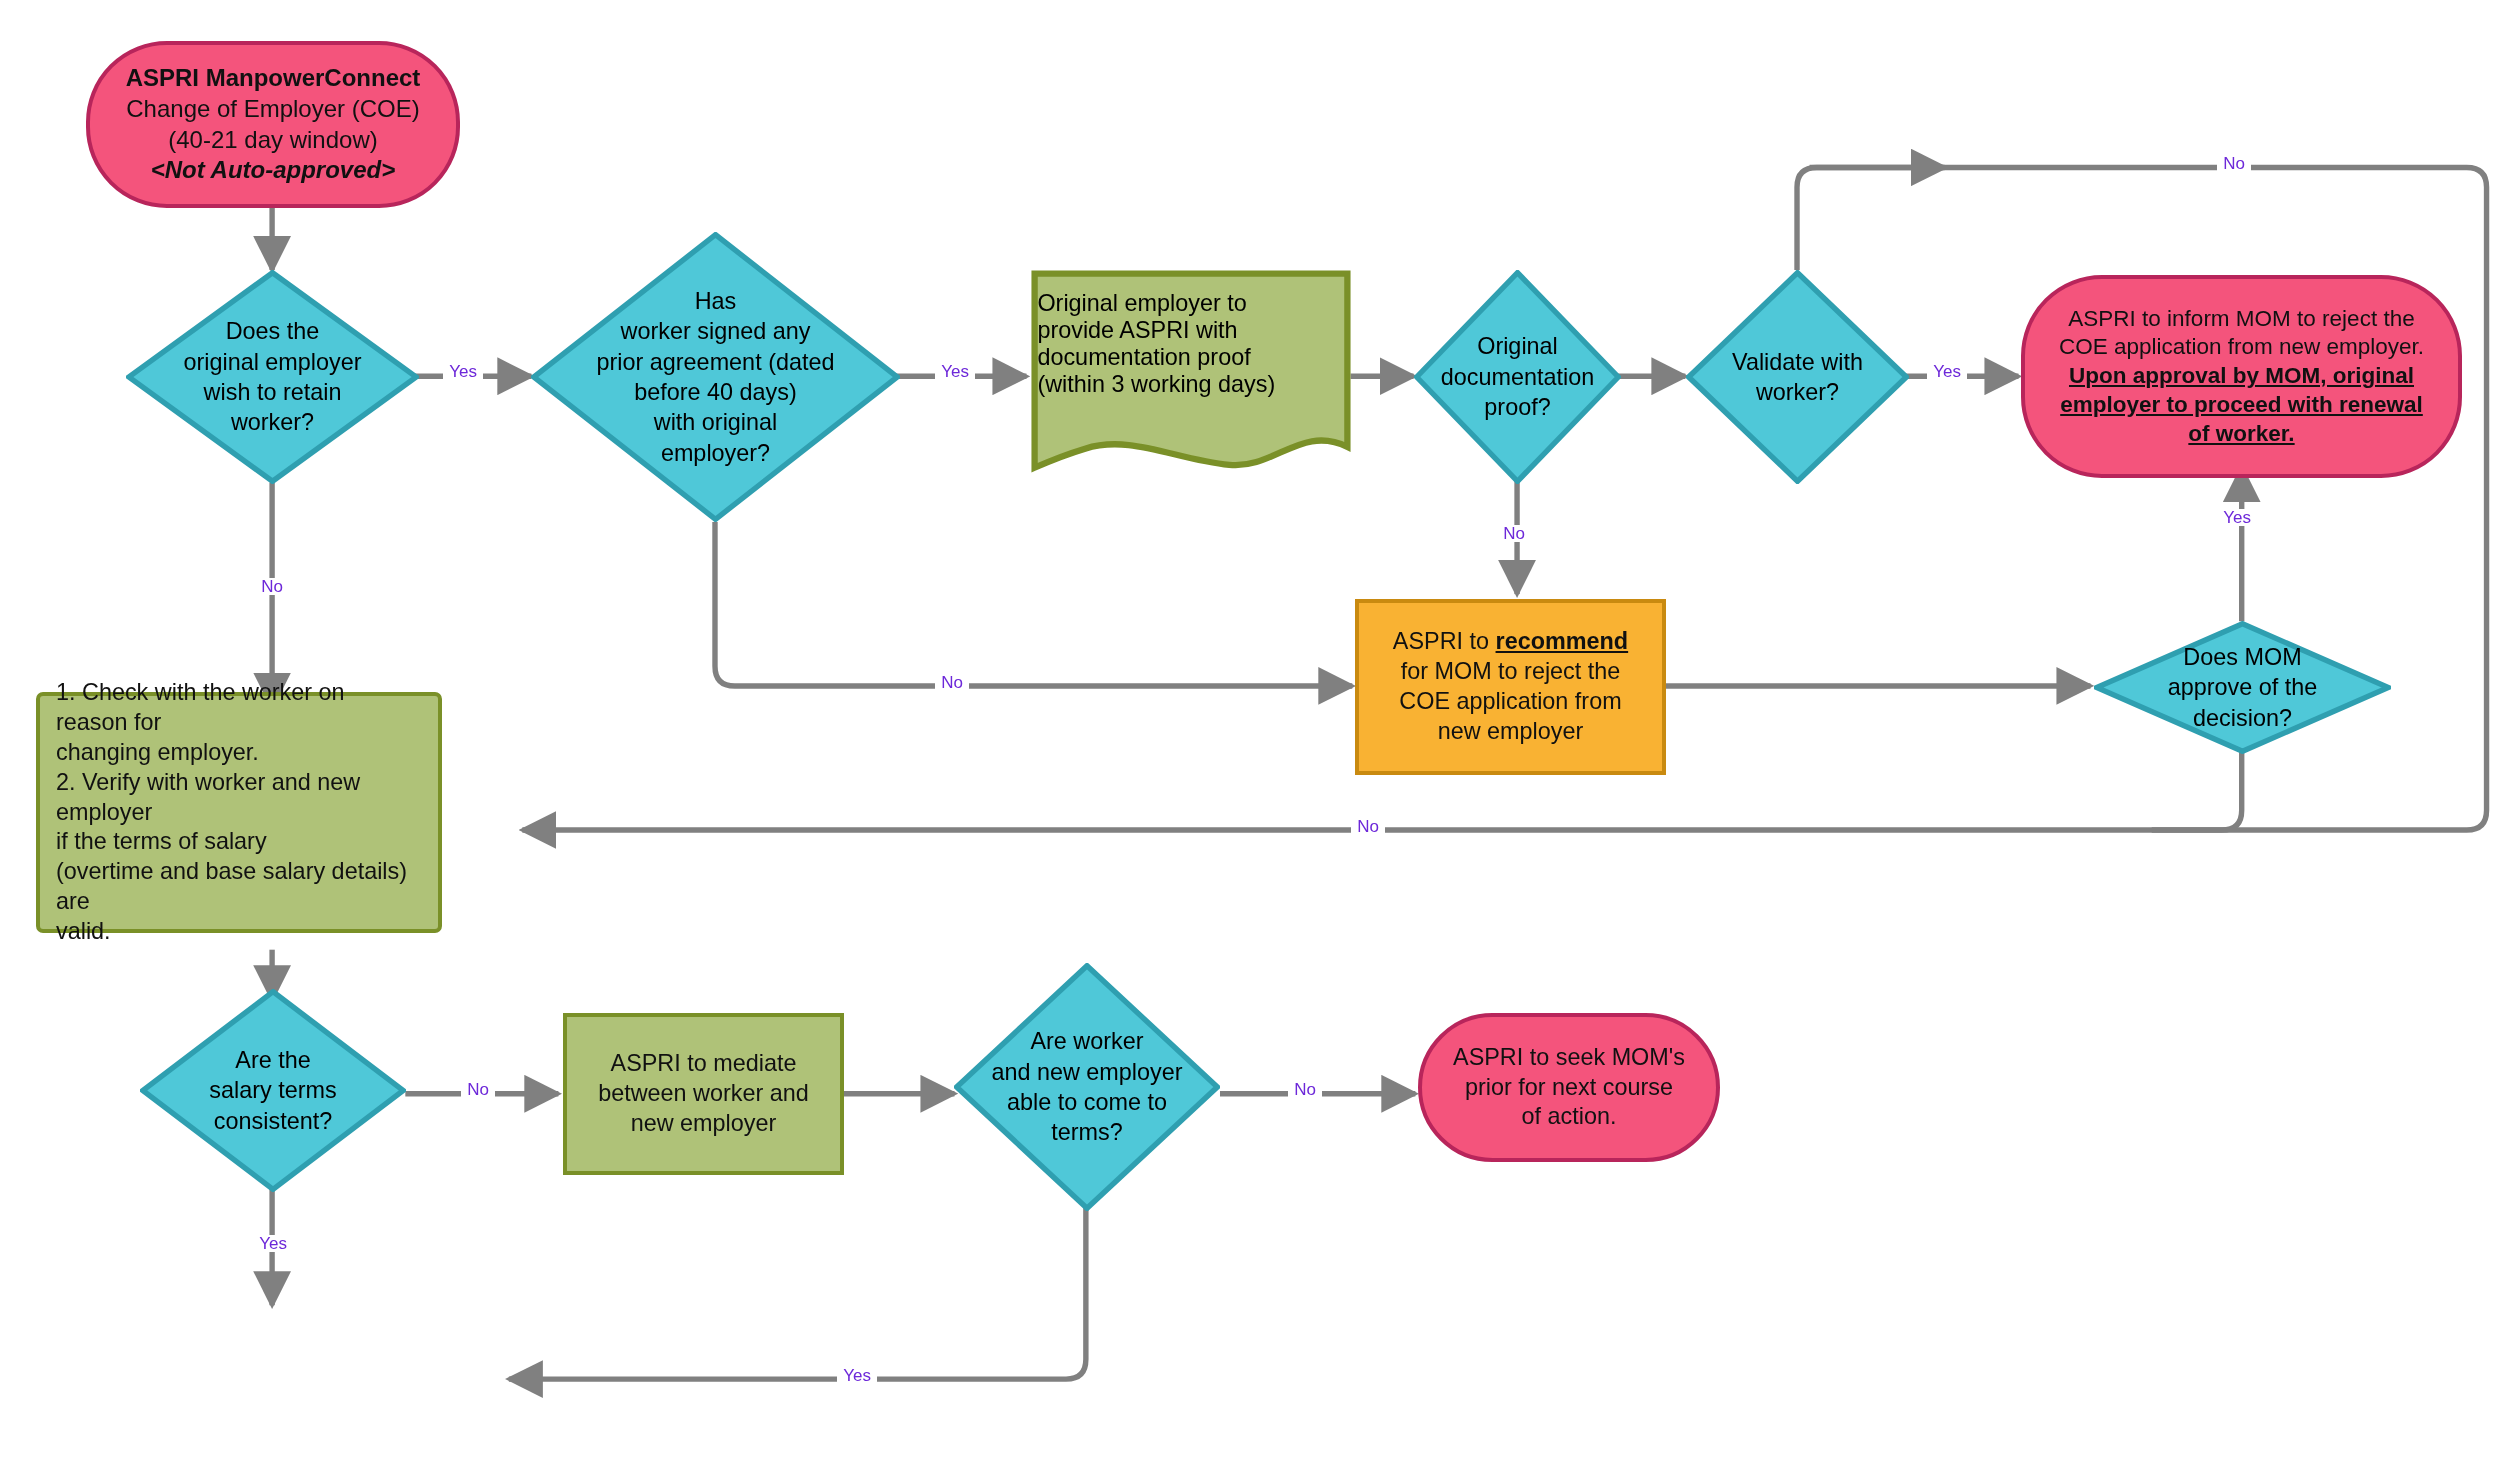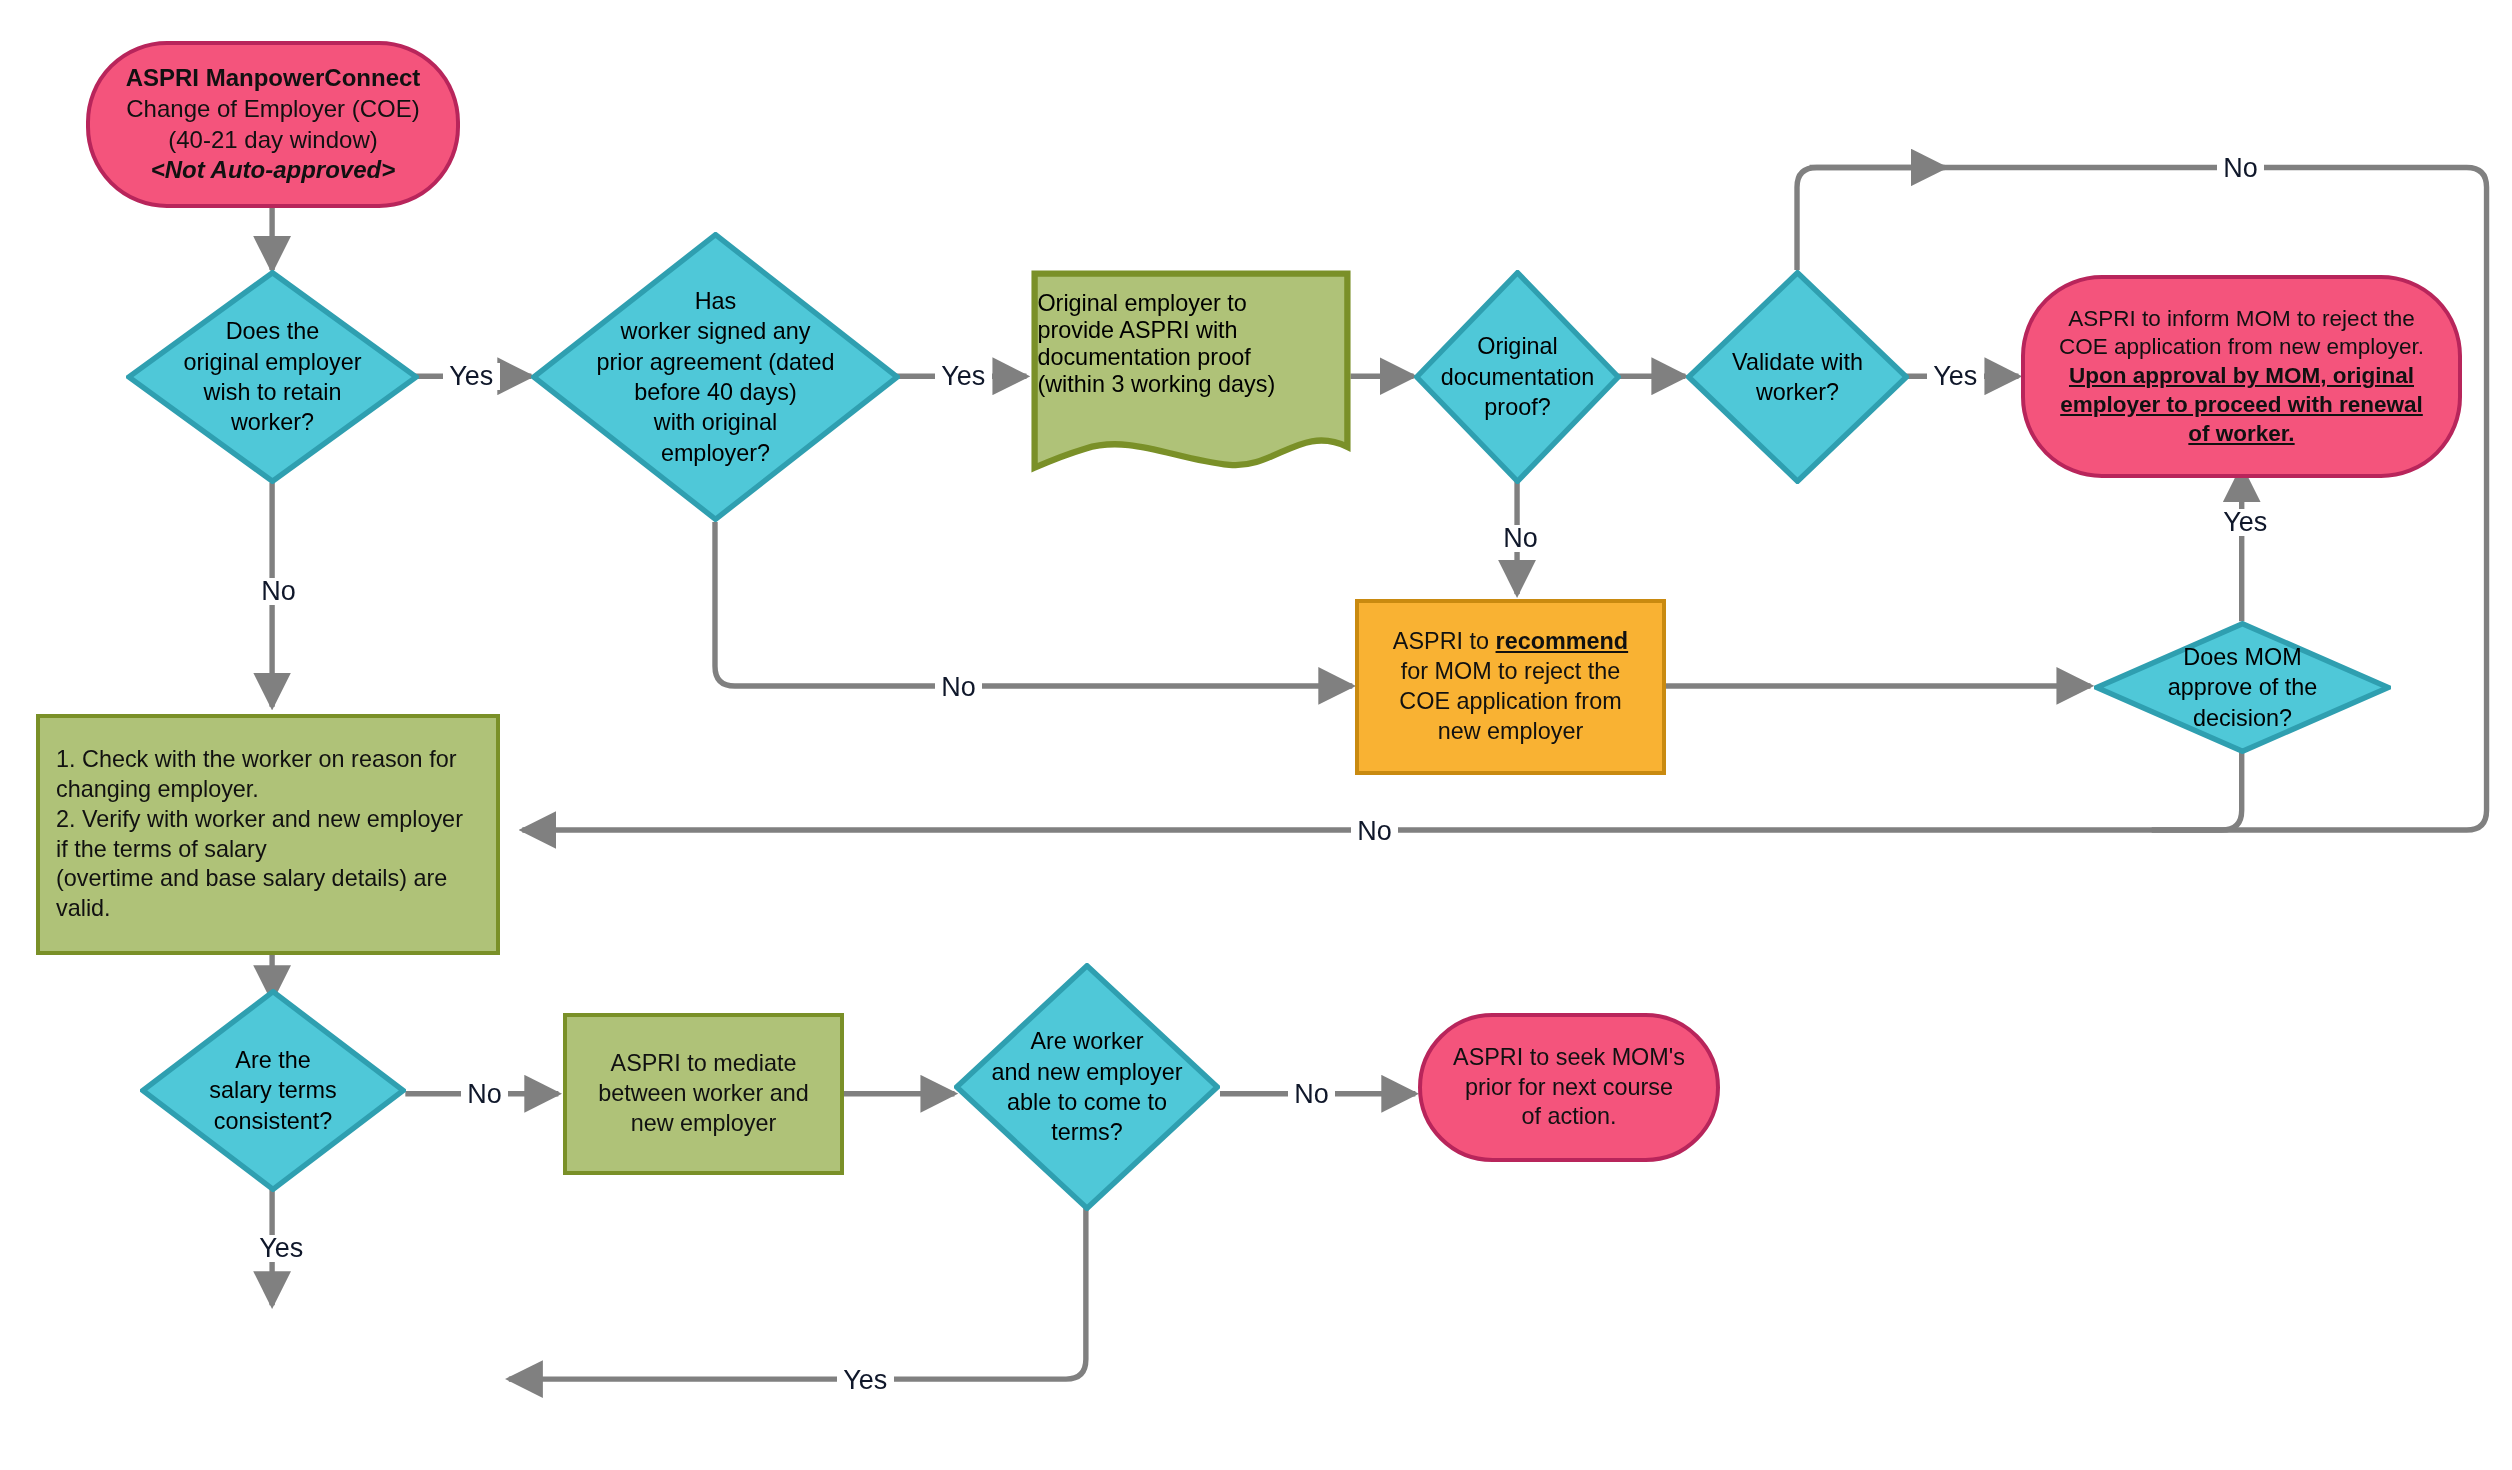--- a/index.html
+++ b/index.html
@@ -22,22 +22,22 @@
   .doclabel{position:absolute;left:0;top:0;width:100%;height:100%;
             display:flex;align-items:flex-start;justify-content:center;text-align:left;}
 
   
   .dec{position:absolute;}
   .dec .dshape{position:absolute;left:0;top:0;width:100%;height:100%;}
   .dec .dtext{position:absolute;left:0;top:0;width:100%;height:100%;
               display:flex;align-items:center;justify-content:center;text-align:center;}
   .dec .dtext span{display:block;width:78%;line-height:1.3;}
 
-  .elabel{position:absolute;color:#0f172a;background:#fff;padding:0 6.3px;
-          font-size:27px;line-height:1;white-space:nowrap;}
+  .elabel{position:absolute;color:#6d28d9;background:#fff;padding:0 6.3px;
+          font-size:17px;line-height:1;white-space:nowrap;}
 
   .b{font-weight:bold;}
   .bu{font-weight:bold;text-decoration:underline;}
   .i{font-style:italic;}
   .leftal{text-align:left;}
 </style>
 </head>
 <body>
 
 <div id="canvas">
@@ -197,21 +197,21 @@
     </svg>
     <div class="dtext" style="font-size:23.4px;">
       <span style="width:72%;">
         <div>Does MOM</div>
         <div>approve of the</div>
         <div>decision?</div>
       </span>
     </div>
   </div>
 
-  <div class="node proc" style="left:36px;top:714px;width:464px;height:241px;font-size:23.4px;">
+  <div class="node proc" style="left:36px;top:692px;width:406px;height:241px;font-size:23.4px;border-radius:7px;">
     <div class="txt leftal" style="padding:0 16px;">
       <div>1. Check with the worker on reason for</div>
       <div>changing employer.</div>
       <div>2. Verify with worker and new employer</div>
       <div>if the terms of salary</div>
       <div>(overtime and base salary details) are</div>
       <div>valid.</div>
     </div>
   </div>
 

